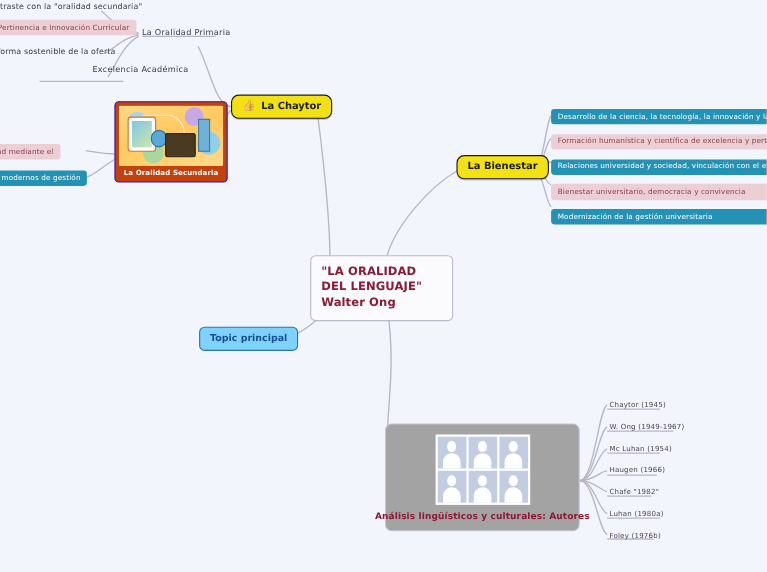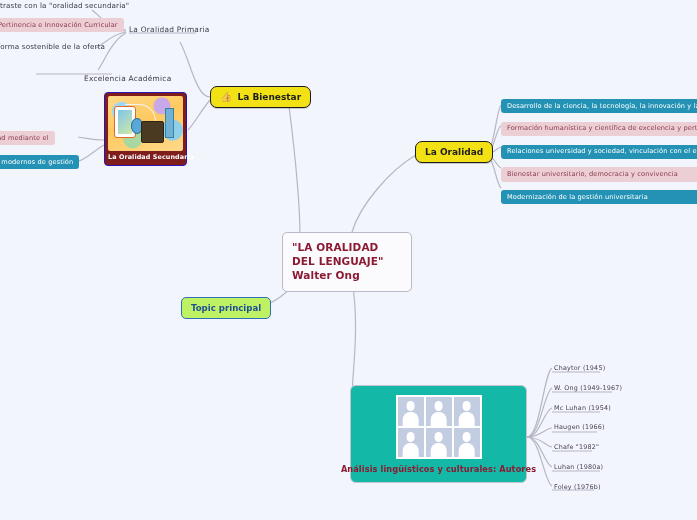--- a/index.html
+++ b/index.html
@@ -30,51 +30,51 @@
     padding:5px 9px;display:flex;align-items:center;gap:5px;
     box-shadow:0 1px 0 rgba(0,0,0,.18);
     white-space:nowrap;
   }
   .n-oralidad{left:210px;top:86px;}
   .n-escritura{left:415px;top:141px;}
   .thumb{font-size:10px;line-height:1;filter:grayscale(.25);}
 
   
   .bnode{
-    background:#bef264;border:1.4px solid #2f6fb5;border-radius:5px;
+    background:#7dd3fc;border:1.4px solid #2f6fb5;border-radius:5px;
     color:#1e4f96;font-weight:bold;font-size:8.6px;
     padding:5px 9px;white-space:nowrap;
   }
   .n-topic{left:181px;top:297px;}
 
   
   .plain{
     color:#3a3a46;font-size:7.4px;white-space:nowrap;letter-spacing:.25px;text-align:center;
   }
   .n-primaria{left:129px;top:25px;}
-  .n-excelencia{left:36px;top:74px;padding-left:48px;}
+  .n-excelencia{left:36px;top:58px;padding-left:48px;}
 
   
   .pill{
     font-size:6.6px;padding:3.5px 6px;border-radius:3px;white-space:nowrap;
     letter-spacing:.12px;line-height:1.1;
   }
   .pill.pink{background:#eccfd4;color:#8c3a4c;}
   .pill.teal{background:#2492b4;color:#ffffff;}
 
   .n-pert{left:-8px;top:18px;}
   .n-sost{left:-20px;top:40px;background:none;color:#3a3a46;font-size:7.2px;padding:3px 6px;}
   .n-contraste{left:-6px;top:0px;background:none;color:#3a3a46;font-size:7.2px;padding:2px 6px;}
   .n-medium{left:-24px;top:131px;}
   .n-sistemas{left:-28px;top:155px;}
 
   
   .imgnode{
-    left:104px;top:92px;width:83px;
-    background:#7f1d1d;border:1.5px solid #2a14b5;border-radius:4px;
+    left:104px;top:92px;width:103px;
+    background:#c2410c;border:1.5px solid #2a14b5;border-radius:4px;
     padding:3px 3px 1px 3px;
   }
   .illus{
     width:100%;height:55px;border-radius:2px;overflow:hidden;position:relative;
     background:
       radial-gradient(circle at 18% 28%, #9fd6f2 0 9px, transparent 10px),
       radial-gradient(circle at 72% 18%, #c9a8e8 0 8px, transparent 9px),
       radial-gradient(circle at 86% 62%, #8fd0e8 0 10px, transparent 11px),
       radial-gradient(circle at 33% 78%, #a8d8a0 0 9px, transparent 10px),
       linear-gradient(160deg,#ffd98a 0%,#ffc95f 45%,#ffd98a 100%);
@@ -109,21 +109,21 @@
     padding:2px 0 2.5px;letter-spacing:.1px;white-space:nowrap;
   }
 
   
   .rlist{position:absolute;left:501px;top:99px;}
   .rlist .pill{display:block;margin-bottom:8.5px;}
 
   
   .authnode{
     left:350px;top:385px;width:177px;height:98px;
-    background:#14b8a6;border:1px solid #c3c3d0;border-radius:6px;
+    background:#a3a3a3;border:1px solid #c3c3d0;border-radius:6px;
     display:flex;flex-direction:column;align-items:center;justify-content:center;
   }
   .grid{
     width:86px;height:64px;background:#fff;
     display:grid;grid-template-columns:repeat(3,1fr);grid-template-rows:repeat(2,1fr);
     gap:2px;padding:2px;box-sizing:border-box;
   }
   .grid div{background:#c3cde2;position:relative;overflow:hidden;}
   .grid div:before{
     content:"";position:absolute;left:50%;top:16%;width:34%;height:34%;
@@ -196,25 +196,25 @@
 
       <path d="M129 33 L 196 33"></path>
       <path d="M36 74 L 112 74"></path>
     </g>
   </svg>
 
   <div class="node central">"LA ORALIDAD DEL LENGUAJE" Walter Ong</div>
 
   <div class="node ynode n-oralidad">
     <span class="thumb">👍</span>
+    <span>La Chaytor</span>
+  </div>
+
+  <div class="node ynode n-escritura">
     <span>La Bienestar</span>
-  </div>
-
-  <div class="node ynode n-escritura">
-    <span>La Oralidad</span>
   </div>
 
   <div class="node bnode n-topic">Topic principal</div>
 
   <div class="node plain n-primaria">La Oralidad Primaria</div>
 
   <div class="node pill n-contraste">traste con la "oralidad secundaria"</div>
   <div class="node pill pink n-pert">Pertinencia e Innovación Curricular</div>
   <div class="node pill n-sost">en forma sostenible de la oferta</div>
   <div class="node plain n-excelencia">Excelencia Académica</div>

